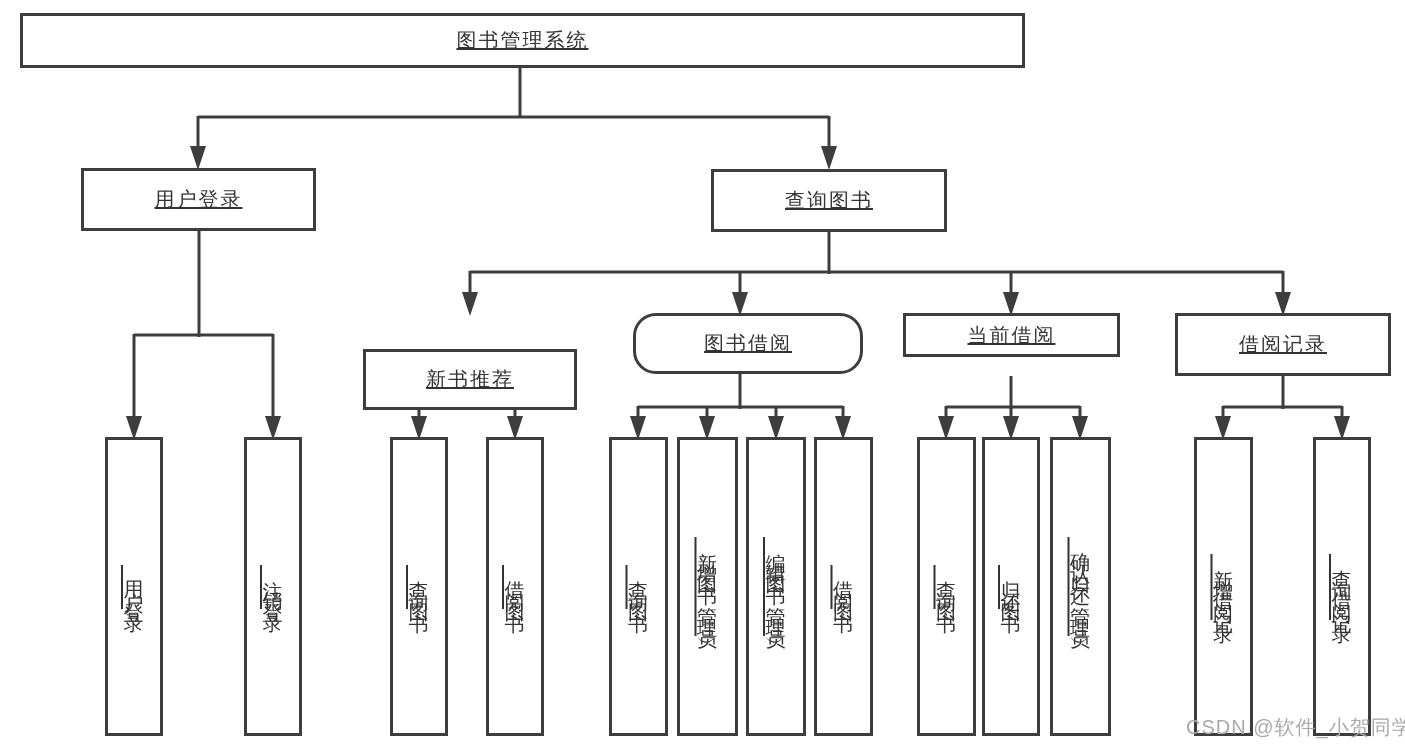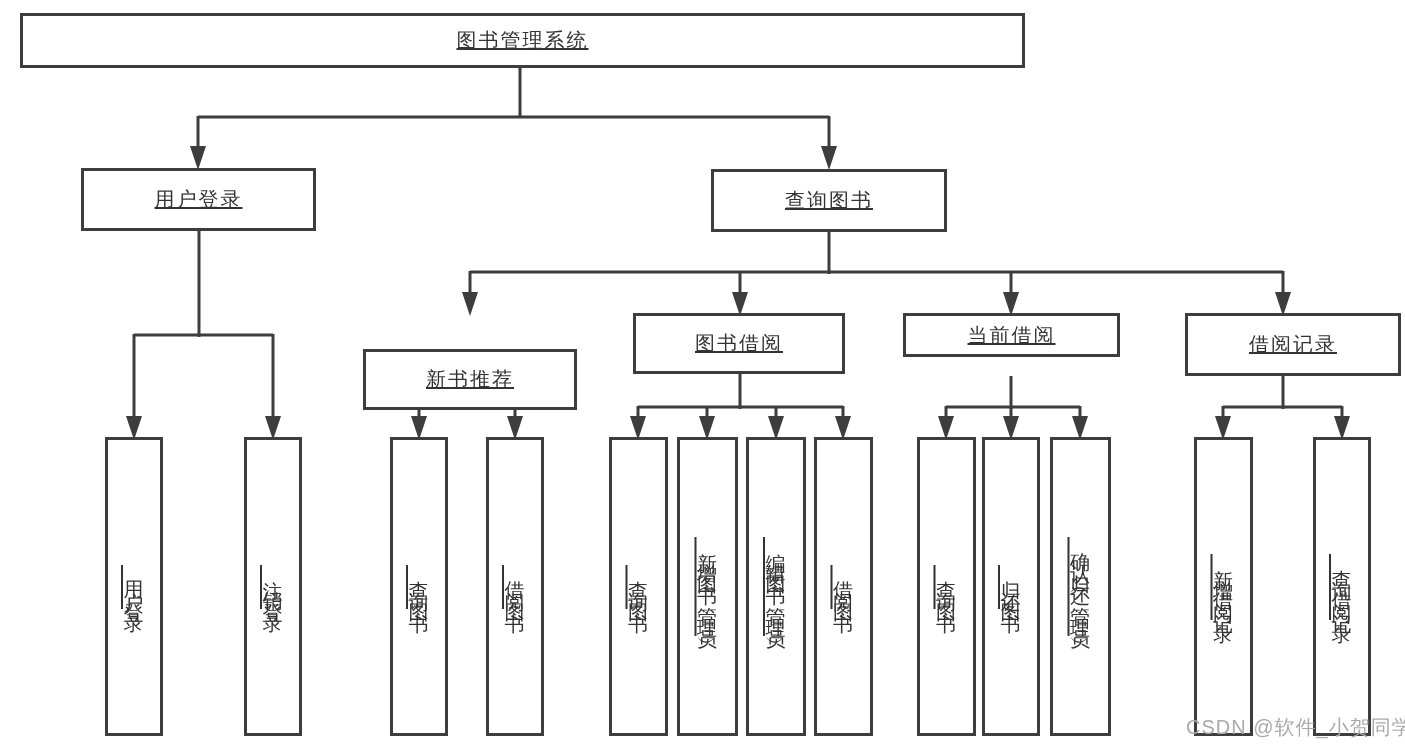--- a/index.html
+++ b/index.html
@@ -95,23 +95,23 @@
   <line x1="1342" y1="406" x2="1342" y2="418"></line>
     <polygon points="1334,416 1350,416 1342,440"></polygon>
 </svg>
 
 <div class="box" style="left:20px;top:13px;width:1005px;height:55px;">图书管理系统</div>
 
 <div class="box" style="left:81px;top:168px;width:235px;height:63px;">用户登录</div>
 <div class="box" style="left:711px;top:169px;width:236px;height:63px;">查询图书</div>
 
 <div class="box" style="left:363px;top:313px;width:214px;height:61px;margin-top:36px;">新书推荐</div>
-<div class="box" style="left:633px;top:313px;width:212px;height:61px;">图书借阅</div>
+<div class="box" style="left:633px;top:313px;width:230px;height:61px;border-radius:23px;">图书借阅</div>
 <div class="box" style="left:903px;top:313px;width:217px;height:44px;">当前借阅</div>
-<div class="box" style="left:1175px;top:313px;width:216px;height:63px;margin-left:10px;">借阅记录</div>
+<div class="box" style="left:1175px;top:313px;width:216px;height:63px;">借阅记录</div>
 
 <div class="box leaf" style="left:105px;">
   <span class="vtext">用户登录</span>
 </div>
 <div class="box leaf" style="left:244px;">
   <span class="vtext">注销登录</span>
 </div>
 
 <div class="box leaf" style="left:390px;">
   <span class="vtext">查询图书</span>

